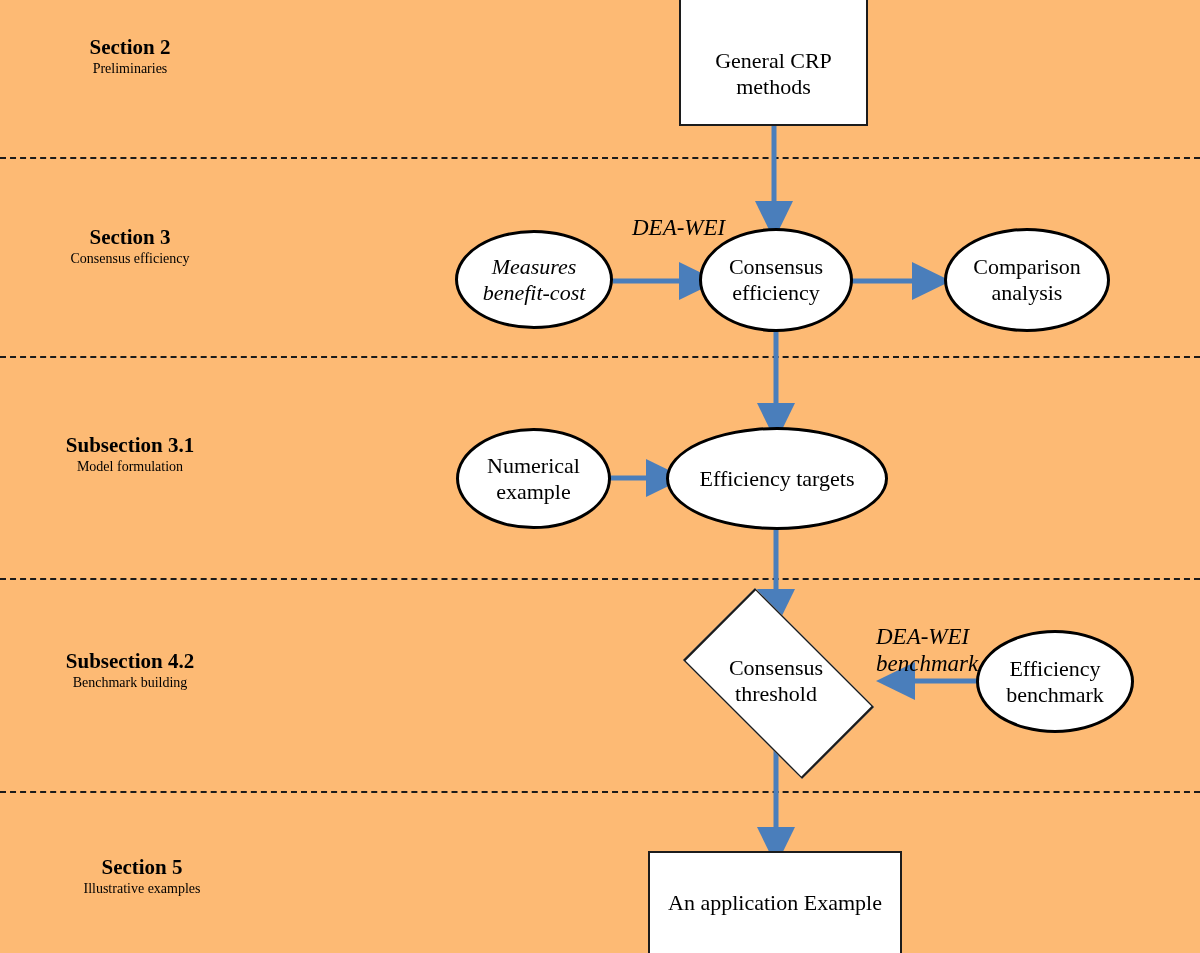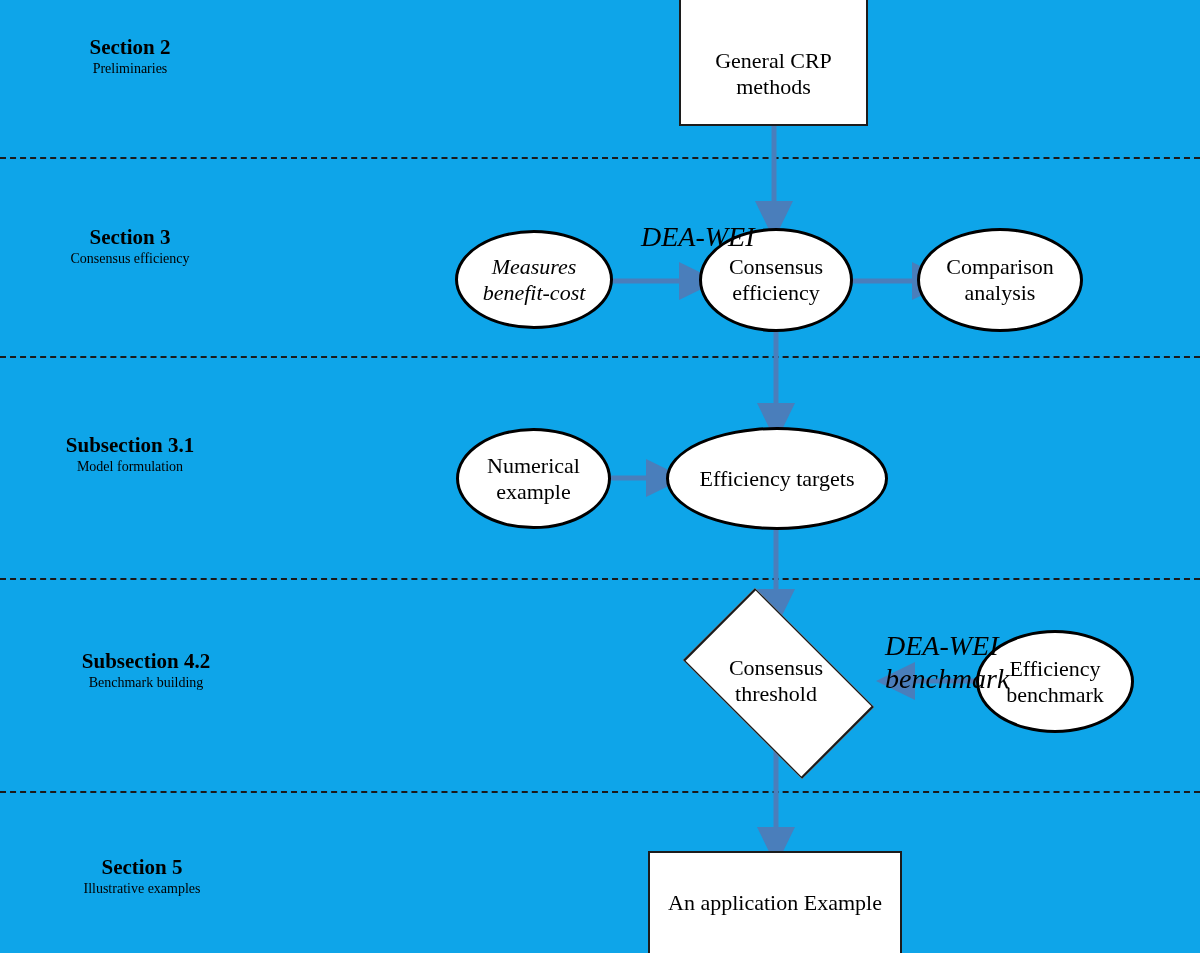--- a/index.html
+++ b/index.html
@@ -8,21 +8,21 @@
     background: #ffffff;
   }
   body {
     font-family: "Liberation Serif", "DejaVu Serif", serif;
     color: #000000;
   }
   #canvas {
     position: relative;
     width: 1200px;
     height: 953px;
-    background: #0ea5e9;
+    background: #fdba74;
     overflow: hidden;
   }
   
   .separator {
     position: absolute;
     left: 0;
     width: 1200px;
     height: 0;
     border-top: 2px dashed #1a1a1a;
   }
@@ -88,26 +88,25 @@
     justify-content: center;
     text-align: center;
     font-size: 22px;
     line-height: 1.18;
   }
 
   
   .edge-label {
     position: absolute;
     font-style: italic;
-    font-size: 28px;
+    font-size: 23px;
     line-height: 1.2;
     text-align: center;
     white-space: pre-line;
     z-index: 4;
-    margin-left: 9px;
   }
 
   
   #edges {
     position: absolute;
     left: 0;
     top: 0;
     width: 1200px;
     height: 953px;
     z-index: 1;
@@ -159,21 +158,21 @@
     <span class="subtitle">Consensus
 efficiency</span>
   </div>
 
   <div class="section-label" style="left:0px; top:432px;">
     <span class="title">Subsection 3.1</span>
     <span class="subtitle">Model
 formulation</span>
   </div>
 
-  <div class="section-label" style="left:16px; top:648px;">
+  <div class="section-label" style="left:0px; top:648px;">
     <span class="title">Subsection 4.2</span>
     <span class="subtitle">Benchmark
 building</span>
   </div>
 
   <div class="section-label" style="left:12px; top:854px;">
     <span class="title">Section 5</span>
     <span class="subtitle">Illustrative
 examples</span>
   </div>
@@ -186,21 +185,21 @@
   <div class="node node-ellipse" style="left:455px; top:230px; width:158px; height:99px;">
     <span class="node-text" style="white-space:pre-line;font-style:italic;">Measures
 benefit-cost</span>
   </div>
 
   <div class="node node-ellipse" style="left:699px; top:228px; width:154px; height:104px;">
     <span class="node-text" style="white-space:pre-line;">Consensus
 efficiency</span>
   </div>
 
-  <div class="node node-ellipse" style="left:917px; top:228px; width:166px; height:104px;">
+  <div class="node node-ellipse" style="left:944px; top:228px; width:166px; height:104px;">
     <span class="node-text" style="white-space:pre-line;">Comparison
 analysis</span>
   </div>
 
   <div class="node node-ellipse" style="left:666px; top:427px; width:222px; height:103px;">
     <span class="node-text" style="white-space:pre-line;">Efficiency targets</span>
   </div>
 
   <div class="node node-ellipse" style="left:456px; top:428px; width:155px; height:101px;">
     <span class="node-text" style="white-space:pre-line;">Numerical

